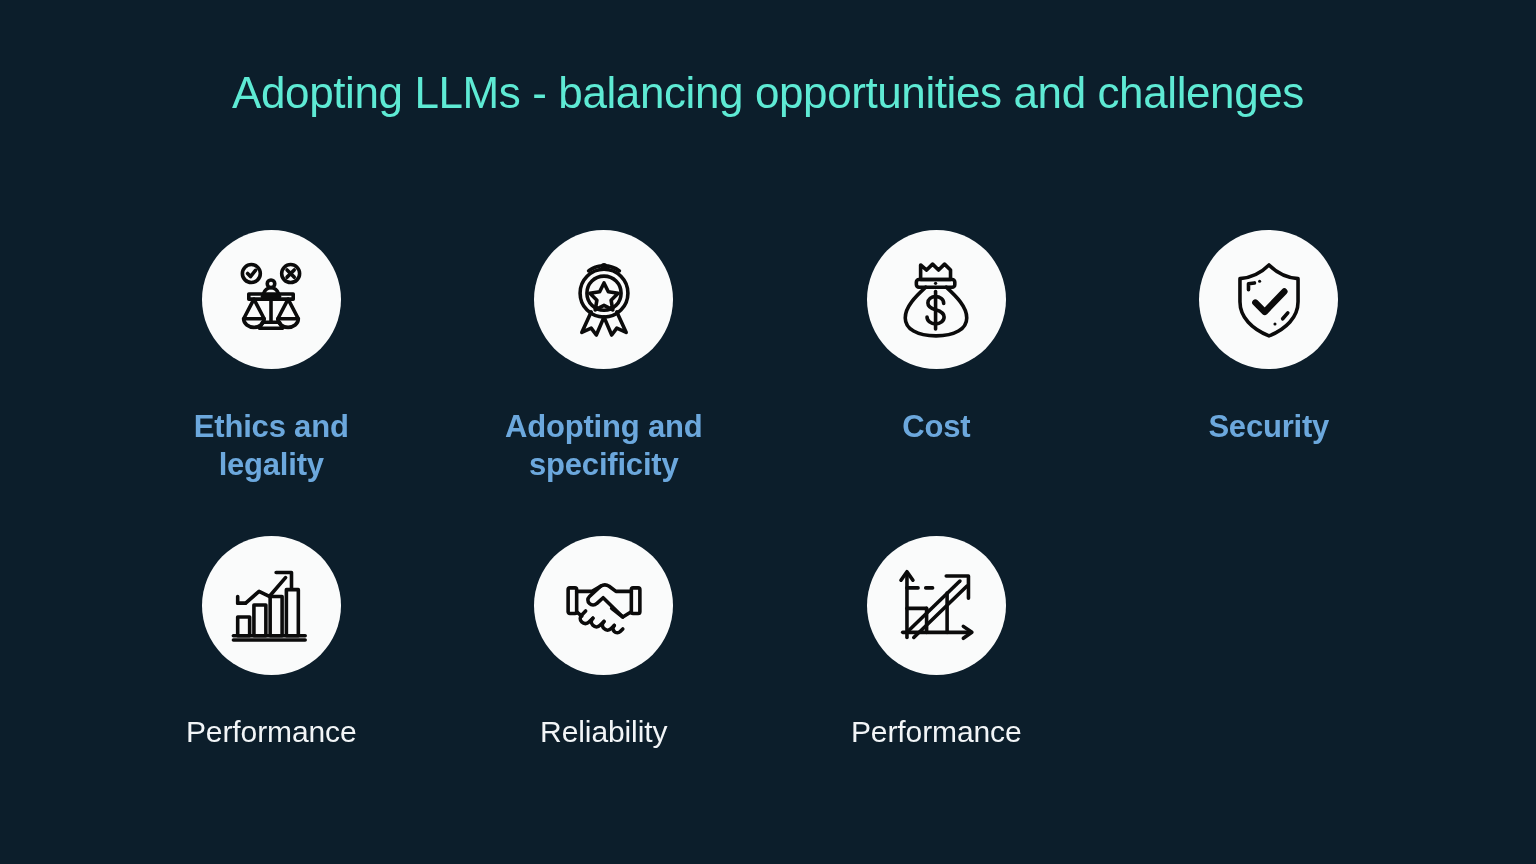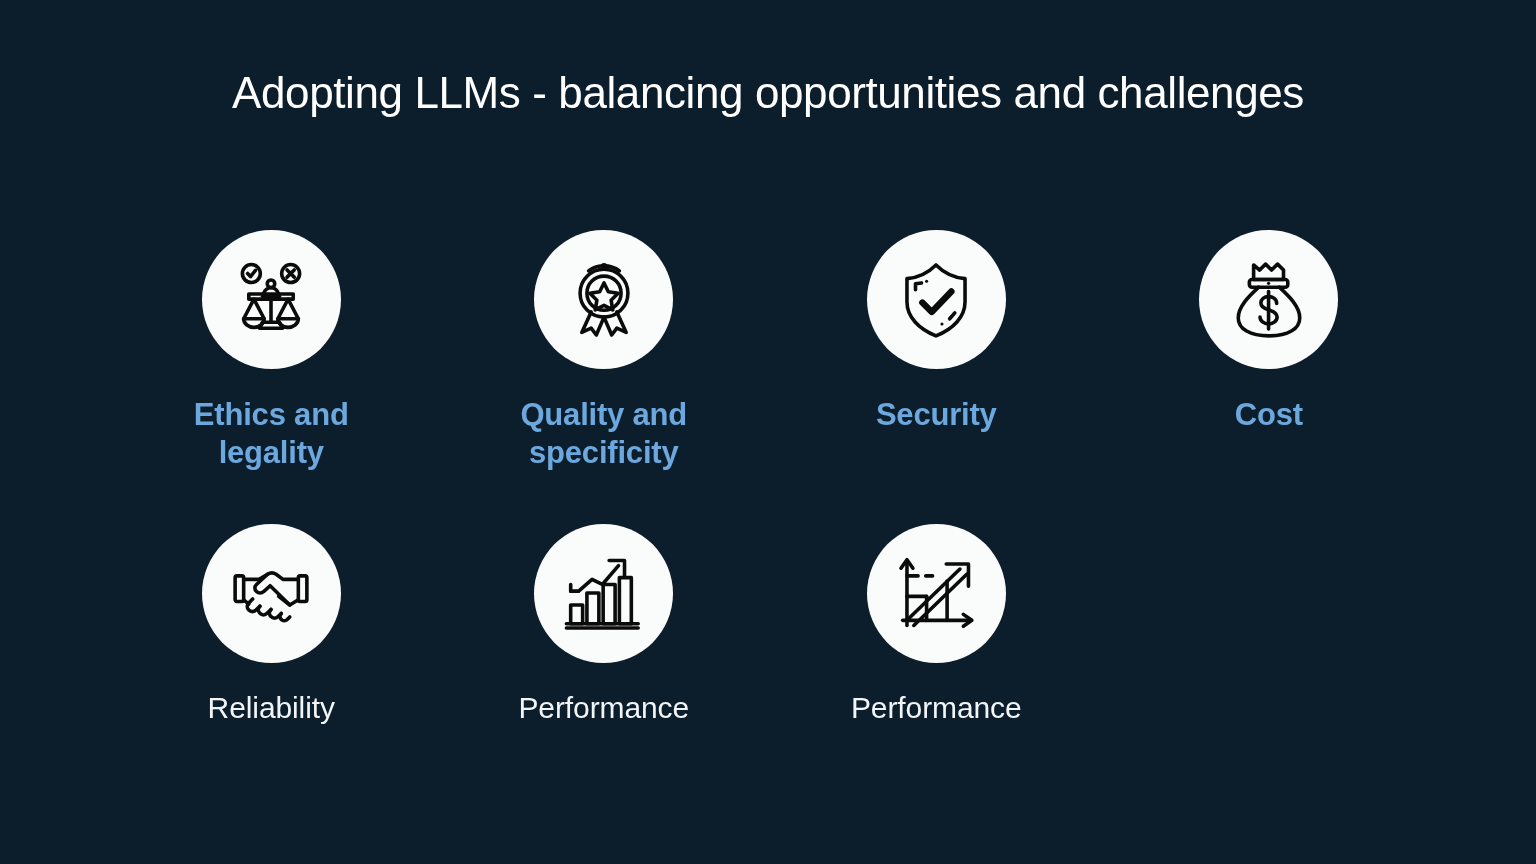--- a/index.html
+++ b/index.html
@@ -18,21 +18,21 @@
     width: 1536px;
     height: 864px;
     background: #0c1e2b;
   }
   .slide-title {
     position: absolute;
     left: 0;
     top: 68px;
     width: 1536px;
     text-align: center;
-    color: #ffffff;
+    color: #5eead4;
     font-size: 44px;
     font-weight: 400;
     letter-spacing: -0.4px;
     line-height: 1.15;
     white-space: nowrap;
   }
   .grid {
     position: absolute;
     left: 105px;
     top: 230px;
@@ -43,20 +43,21 @@
     width: 100%;
   }
   .row-bottom {
     margin-top: 52px;
   }
   .cell {
     width: 25%;
     display: flex;
     flex-direction: column;
     align-items: center;
+    gap: 12px;
   }
   .icon-circle {
     width: 139px;
     height: 139px;
     border-radius: 50%;
     background: #fafbfb;
     display: flex;
     align-items: center;
     justify-content: center;
     box-sizing: border-box;
@@ -127,96 +128,96 @@
               <circle cx="48" cy="40" r="20"></circle>
               <path d="M30 14 C35 10 41 8 48 8" stroke-dasharray="0.1 0" opacity="1"></path>
               <path d="M66 14 C61 10 55 8 48 8"></path>
               <circle cx="48" cy="8.5" r="1.6" fill="#0b0b0b"></circle>
               <polygon points="48,28 53.1,38.4 64.6,40.1 56.3,48.2 58.3,59.6 48,54.2 37.7,59.6 39.7,48.2 31.4,40.1 42.9,38.4"></polygon>
               <path d="M33 62 L22 86 L33 81 L39 89 L48 68"></path>
               <path d="M63 62 L74 86 L63 81 L57 89 L48 68"></path>
             </svg>
           </span>
         </div>
-        <div class="cell-label accent">Quality and specificity</div>
+        <div class="cell-label accent">Adopting and specificity</div>
+      </div>
+
+      <div class="cell">
+        <div class="icon-circle">
+          <span>
+            <svg width="82" height="82" viewBox="0 0 96 96" fill="none" stroke="#0b0b0b" stroke-width="4.2" stroke-linecap="round" stroke-linejoin="round">
+              <path d="M30 24 L30 7 L37 13 L44 6 L51 13 L58 6 L65 13 L65 24 Z"></path>
+              <path d="M28 24 L67 24 C68.6 24 70 25.4 70 27 L70 30 C70 31.6 68.6 33 67 33 L28 33 C26.4 33 25 31.6 25 30 L25 27 C25 25.4 26.4 24 28 24 Z"></path>
+              <circle cx="47.5" cy="28.5" r="1.9" fill="#0b0b0b" stroke="none"></circle>
+              <path d="M36 33 C24 44 12 56 12 69 C12 82 26 90 48 90 C70 90 84 82 84 69 C84 56 72 44 60 33"></path>
+              <path d="M57 52 C57 47 52.5 44 47.5 44 C42.5 44 38.5 47 38.5 51.5 C38.5 56 42.5 58 47.5 59.5 C53.5 61.2 57.5 63.5 57.5 68 C57.5 72.5 53 76 47.5 76 C42 76 37.5 72.5 37.5 68"></path>
+              <line x1="47.5" y1="38" x2="47.5" y2="82"></line>
+            </svg>
+          </span>
+        </div>
+        <div class="cell-label accent">Cost</div>
       </div>
 
       <div class="cell">
         <div class="icon-circle">
           <span>
             <svg width="82" height="82" viewBox="0 0 96 96" fill="none" stroke="#0b0b0b" stroke-width="4.2" stroke-linecap="round" stroke-linejoin="round">
               <path d="M48 7 C58 17 70 22 82 23 L82 50 C82 68 68 82 48 90 C28 82 14 68 14 50 L14 23 C26 22 38 17 48 7 Z"></path>
               <polyline points="32,51 43,62 66,38" stroke-width="7.5"></polyline>
               <path d="M24 36 L24 29 L31 28"></path>
               <circle cx="37" cy="26" r="1.8" fill="#0b0b0b" stroke="none"></circle>
               <path d="M70 63 L64 70"></path>
               <circle cx="55" cy="76" r="1.8" fill="#0b0b0b" stroke="none"></circle>
             </svg>
           </span>
         </div>
         <div class="cell-label accent">Security</div>
       </div>
 
-      <div class="cell">
-        <div class="icon-circle">
-          <span>
-            <svg width="82" height="82" viewBox="0 0 96 96" fill="none" stroke="#0b0b0b" stroke-width="4.2" stroke-linecap="round" stroke-linejoin="round">
-              <path d="M30 24 L30 7 L37 13 L44 6 L51 13 L58 6 L65 13 L65 24 Z"></path>
-              <path d="M28 24 L67 24 C68.6 24 70 25.4 70 27 L70 30 C70 31.6 68.6 33 67 33 L28 33 C26.4 33 25 31.6 25 30 L25 27 C25 25.4 26.4 24 28 24 Z"></path>
-              <circle cx="47.5" cy="28.5" r="1.9" fill="#0b0b0b" stroke="none"></circle>
-              <path d="M36 33 C24 44 12 56 12 69 C12 82 26 90 48 90 C70 90 84 82 84 69 C84 56 72 44 60 33"></path>
-              <path d="M57 52 C57 47 52.5 44 47.5 44 C42.5 44 38.5 47 38.5 51.5 C38.5 56 42.5 58 47.5 59.5 C53.5 61.2 57.5 63.5 57.5 68 C57.5 72.5 53 76 47.5 76 C42 76 37.5 72.5 37.5 68"></path>
-              <line x1="47.5" y1="38" x2="47.5" y2="82"></line>
-            </svg>
-          </span>
-        </div>
-        <div class="cell-label accent">Cost</div>
-      </div>
-
     </div>
 
     <div class="row row-bottom">
+
+      <div class="cell">
+        <div class="icon-circle">
+          <span>
+            <svg width="82" height="82" viewBox="0 0 96 96" fill="none" stroke="#0b0b0b" stroke-width="4.2" stroke-linecap="round" stroke-linejoin="round">
+              <rect x="9" y="62" width="14" height="22"></rect>
+              <rect x="28" y="48" width="14" height="36"></rect>
+              <rect x="47" y="38" width="14" height="46"></rect>
+              <rect x="66" y="30" width="14" height="54"></rect>
+              <line x1="4" y1="84" x2="88" y2="84"></line>
+              <line x1="4" y1="89" x2="88" y2="89"></line>
+              <polyline points="9,46 18,46 34,32 46,38 65,16"></polyline>
+              <polyline points="9,38 9,46 18,46"></polyline>
+              <polyline points="54,10 72,10 72,28"></polyline>
+            </svg>
+          </span>
+        </div>
+        <div class="cell-label plain">Performance</div>
+      </div>
 
       <div class="cell">
         <div class="icon-circle">
           <span>
             <svg width="82" height="82" viewBox="0 0 96 96" fill="none" stroke="#0b0b0b" stroke-width="4.2" stroke-linecap="round" stroke-linejoin="round">
               <rect x="6" y="28" width="10" height="30" rx="2"></rect>
               <rect x="80" y="28" width="10" height="30" rx="2"></rect>
               <path d="M16 32 L34 32 L44 26 C47 24.2 51 24.2 54 26 L62 32 L80 32"></path>
               <path d="M80 56 L70 62 L57 52"></path>
               <path d="M44 26 L31 38 C28.5 40.4 28.5 44 31 46.3 C33.4 48.6 37 48.6 39.4 46.3 L47 39.5 L70 62"></path>
               <path d="M16 56 L22 61"></path>
               <path d="M26.5 55 L22 59.6 C19.6 62 19.6 65.6 22 68 C24.4 70.4 28 70.4 30.4 68 L35 63.4"></path>
               <path d="M35 63.4 C32.6 65.8 32.6 69.4 35 71.8 C37.4 74.2 41 74.2 43.4 71.8 L48 67.2"></path>
               <path d="M48 67.2 C45.6 69.6 45.6 73.2 48 75.6 C50.4 78 54 78 56.4 75.6 L60 72"></path>
               <path d="M60 72 C58 74 58 77 60 79 C62 81 65 81 67 79 L70 76"></path>
             </svg>
           </span>
         </div>
         <div class="cell-label plain">Reliability</div>
-      </div>
-
-      <div class="cell">
-        <div class="icon-circle">
-          <span>
-            <svg width="82" height="82" viewBox="0 0 96 96" fill="none" stroke="#0b0b0b" stroke-width="4.2" stroke-linecap="round" stroke-linejoin="round">
-              <rect x="9" y="62" width="14" height="22"></rect>
-              <rect x="28" y="48" width="14" height="36"></rect>
-              <rect x="47" y="38" width="14" height="46"></rect>
-              <rect x="66" y="30" width="14" height="54"></rect>
-              <line x1="4" y1="84" x2="88" y2="84"></line>
-              <line x1="4" y1="89" x2="88" y2="89"></line>
-              <polyline points="9,46 18,46 34,32 46,38 65,16"></polyline>
-              <polyline points="9,38 9,46 18,46"></polyline>
-              <polyline points="54,10 72,10 72,28"></polyline>
-            </svg>
-          </span>
-        </div>
-        <div class="cell-label plain">Performance</div>
       </div>
 
       <div class="cell">
         <div class="icon-circle">
           <span>
             <svg width="82" height="82" viewBox="0 0 96 96" fill="none" stroke="#0b0b0b" stroke-width="4.2" stroke-linecap="round" stroke-linejoin="round">
               <line x1="14" y1="86" x2="14" y2="11"></line>
               <polyline points="7,19 14,9 21,19"></polyline>
               <line x1="9" y1="80" x2="88" y2="80"></line>
               <polyline points="80,73 90,80 80,87"></polyline>

